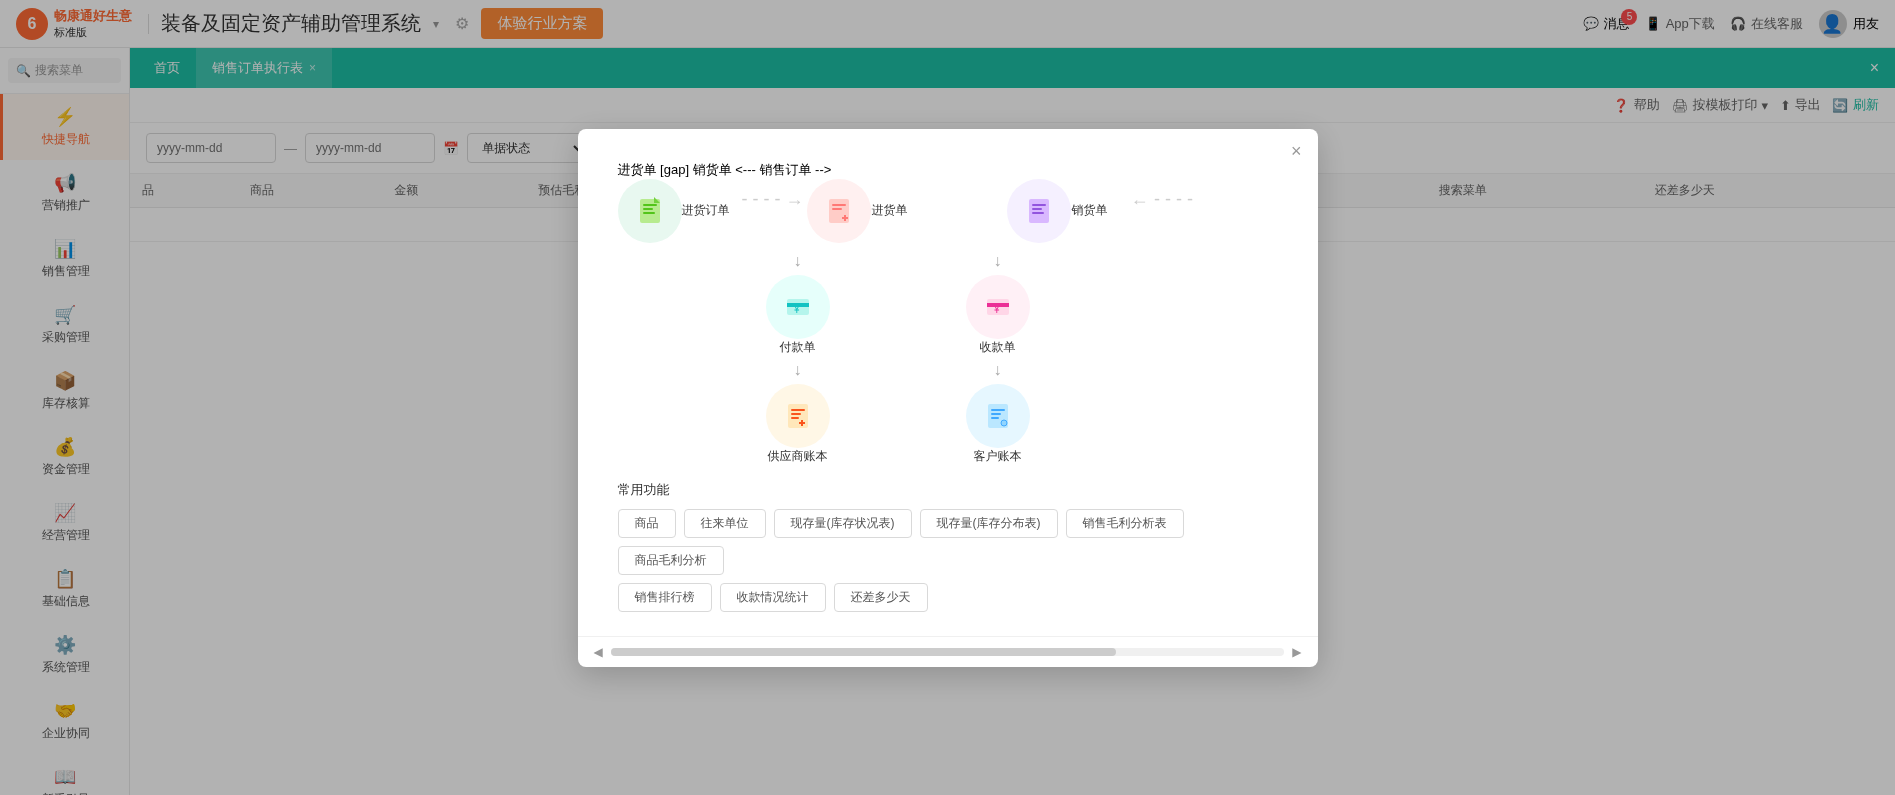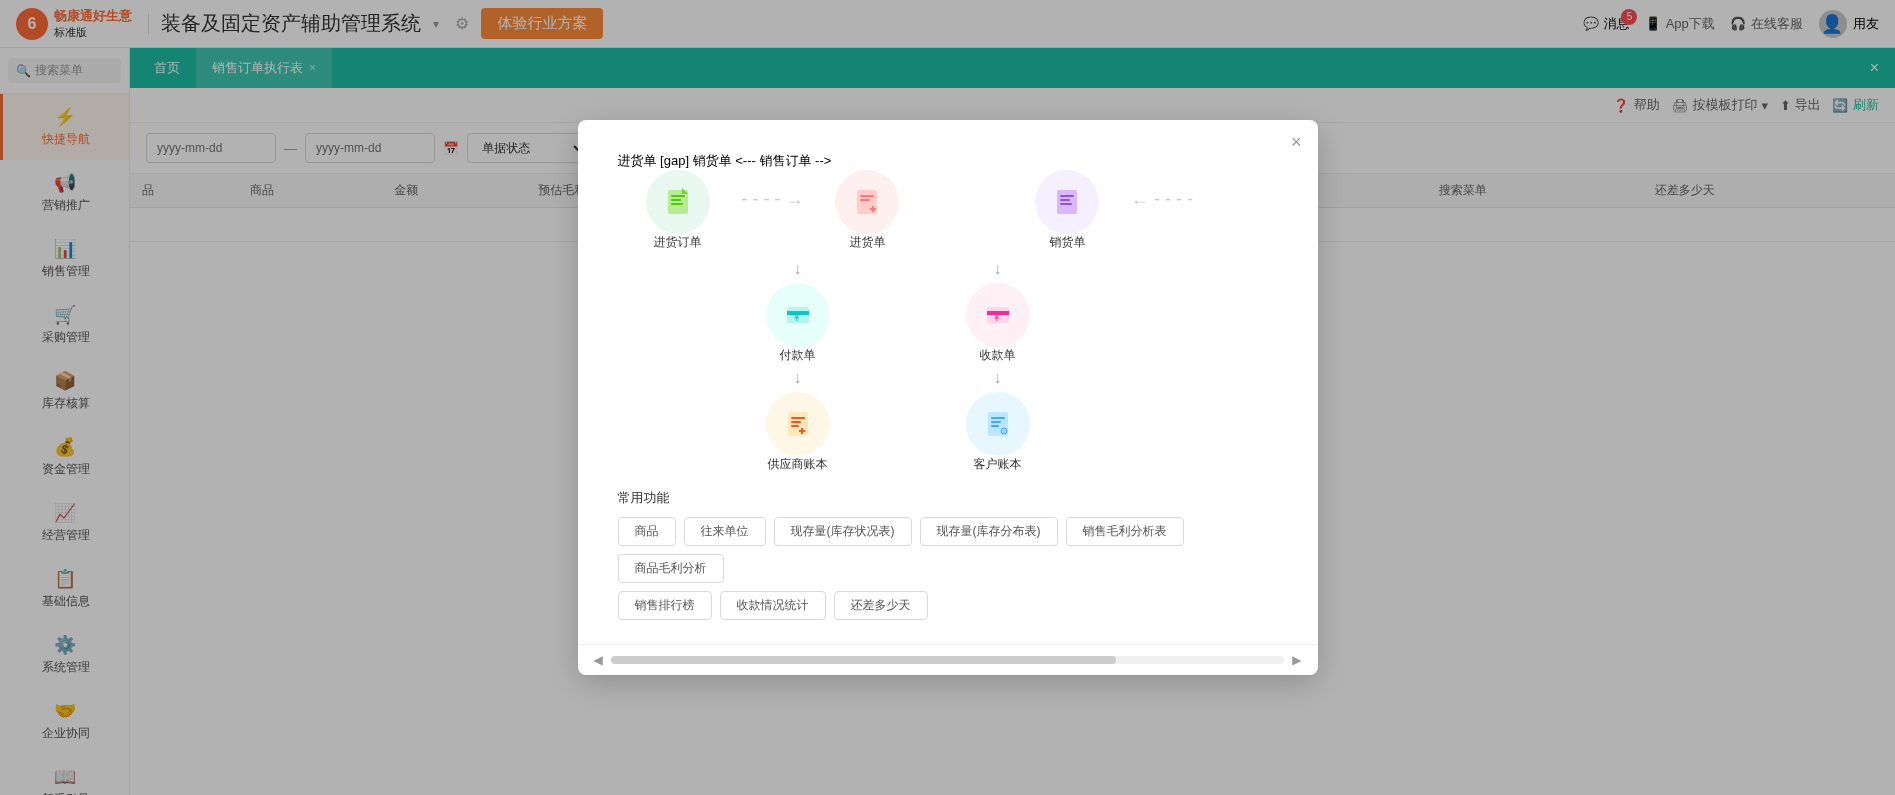--- a/index.html
+++ b/index.html
@@ -89,21 +89,21 @@
     .common-funcs { margin-top: 8px; }
     .common-funcs-title { font-size: 13px; color: #333; margin-bottom: 10px; font-weight: 500; }
     .func-buttons { display: flex; flex-wrap: wrap; gap: 8px; }
     .func-btn { border: 1px solid #d9d9d9; background: #fff; border-radius: 4px; padding: 5px 16px; font-size: 12px; color: #555; cursor: pointer; }
 
     
     .modal-scroll { padding: 8px 16px; border-top: 1px solid #f0f0f0; display: flex; align-items: center; gap: 8px; }
     .scroll-track { flex: 1; height: 8px; background: #f0f0f0; border-radius: 4px; position: relative; }
     .scroll-thumb { width: 75%; height: 8px; background: #ccc; border-radius: 4px; }
     .scroll-arrow { color: #999; cursor: pointer; font-size: 12px; }
-    .wf-cell { width: 120px; display: flex; flex-direction: column; align-items: center; }
+    .wf-cell { width: 120px; display: flex; flex-direction: row; align-items: center; }
   </style>
 </head>
 <body>
 
 <div class="app-wrapper">
 
   <div class="top-bar">
     <div class="logo-area">
       <div class="logo-icon">6</div>
       <div class="logo-text">

